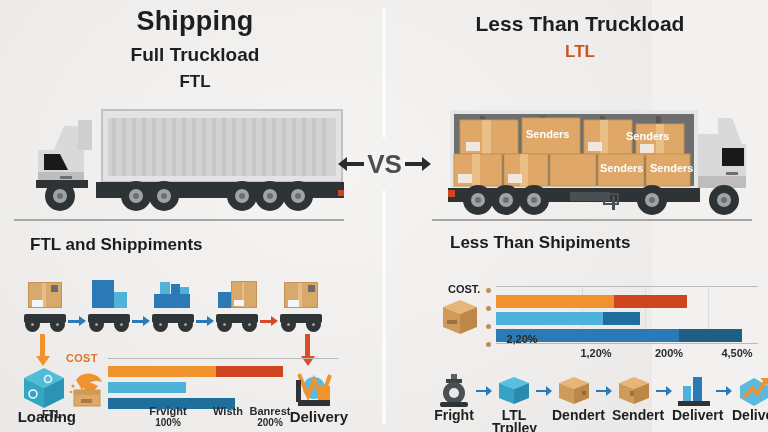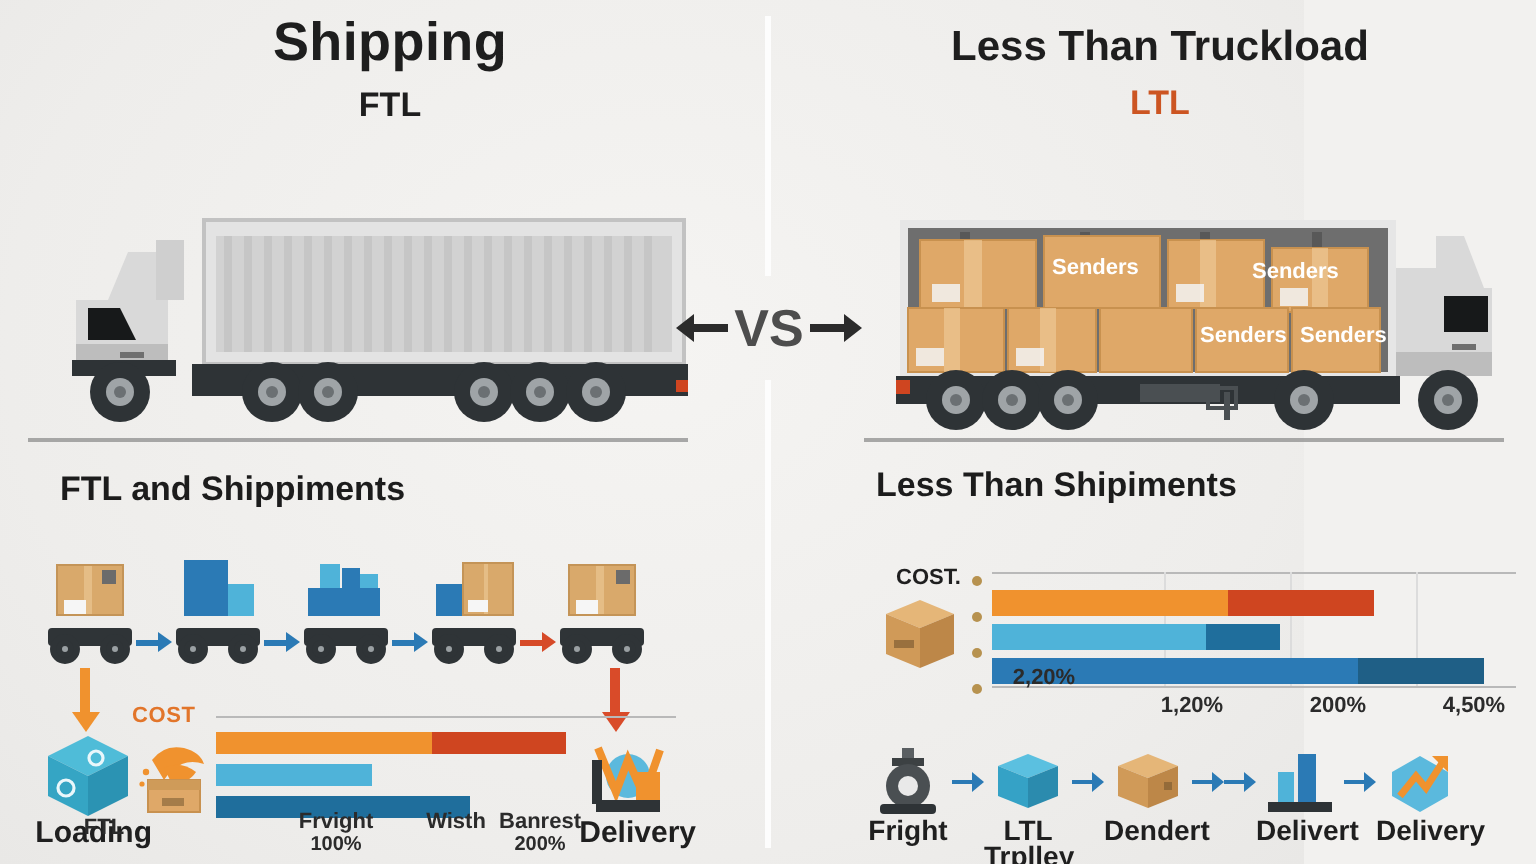--- a/index.html
+++ b/index.html
@@ -44,21 +44,21 @@
   .truckwrap{position:absolute;}
   #truck-left{left:8px;top:106px;width:360px;height:112px;}
   #truck-right{left:430px;top:104px;width:330px;height:116px;}
   .ground{position:absolute;height:2px;background:#8d8d8d;opacity:.75;}
   #ground-left{left:14px;top:219px;width:330px;}
   #ground-right{left:432px;top:219px;width:320px;}
 
   
   .sect-h{position:absolute;font-size:17px;font-weight:bold;color:#1c1c1c;}
   #sect-left{left:30px;top:235px;}
-  #sect-right{left:438px;top:233px;text-align:center;}
+  #sect-right{left:450px;top:233px;text-align:center;}
 
   
   #flow-left{position:absolute;left:22px;top:276px;width:330px;height:56px;
     display:flex;align-items:flex-end;}
   .cart{position:relative;width:46px;height:52px;}
   .cart .base{position:absolute;bottom:9px;left:2px;width:42px;height:9px;background:#2f3437;border-radius:2px;}
   .cart .wh{position:absolute;bottom:0;width:15px;height:15px;border-radius:50%;
     background:#2f3437;border:3px solid #2f3437;box-sizing:border-box;}
   .cart .wh:after{content:"";position:absolute;left:3px;top:3px;width:3px;height:3px;border-radius:50%;background:#9aa0a3;}
   .cart .wh.l{left:3px;} .cart .wh.r{right:3px;}
@@ -116,20 +116,21 @@
 </head>
 <body>
 
 <div id="stage">
 
   <div class="divider seg-a"></div>
   <div class="divider seg-b"></div>
 
   <div class="hdr" id="hdr-left">
     <div class="t1">Shipping</div>
+    <div class="t2">Full Truckload</div>
     <div class="t3">FTL</div>
   </div>
 
   <div class="hdr" id="hdr-right">
     <div class="t2" style="font-size:21px;margin-top:0">Less Than Truckload</div>
     <div class="t3 accent">LTL</div>
   </div>
 
   <div class="truckwrap" id="truck-left">
     <svg width="360" height="112" viewBox="0 0 360 112">
@@ -503,20 +504,31 @@
           <path d="M35 9 L20 15 L20 30 L35 24 Z" fill="#bd8748"></path>
           <rect x="28" y="17" width="4" height="4" fill="#6b4f2a" opacity=".5"></rect>
         </svg>
       </div>
       <div class="flab">Dendert</div>
     </div>
     <div class="fa2">
         <i></i>
       </div>
 
+    <div class="fitem">
+      <div class="ficon">
+        <svg width="40" height="34" viewBox="0 0 40 34">
+          <path d="M20 3 L35 9 L20 15 L5 9 Z" fill="#e5b678"></path>
+          <path d="M5 9 L20 15 L20 30 L5 24 Z" fill="#d09a58"></path>
+          <path d="M35 9 L20 15 L20 30 L35 24 Z" fill="#bd8748"></path>
+          <rect x="16" y="17" width="4" height="5" fill="#6b4f2a" opacity=".5"></rect>
+        </svg>
+      </div>
+      <div class="flab">Sendert</div>
+    </div>
     <div class="fa2">
         <i></i>
       </div>
 
     <div class="fitem">
       <div class="ficon">
         <svg width="40" height="34" viewBox="0 0 40 34">
           <rect x="9" y="12" width="8" height="15" fill="#4fb3d9"></rect>
           <rect x="19" y="3" width="9" height="24" fill="#2b7ab5"></rect>
           <rect x="4" y="27" width="32" height="5" fill="#2e3336"></rect>

